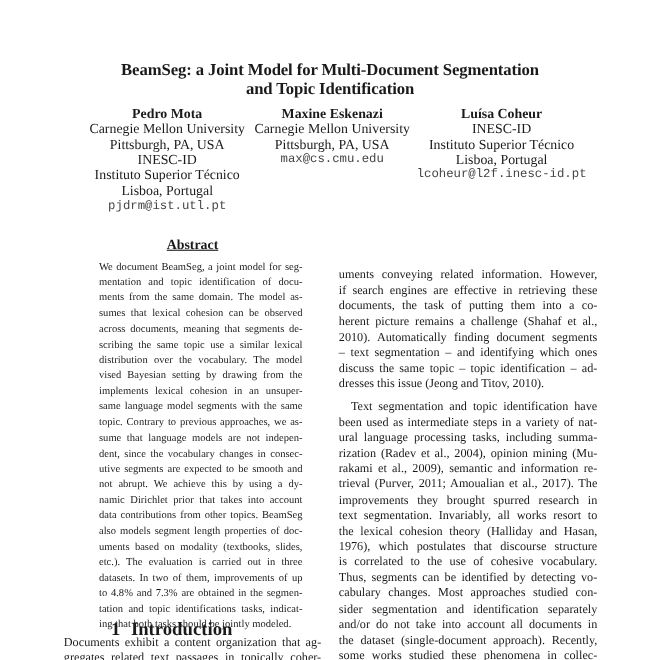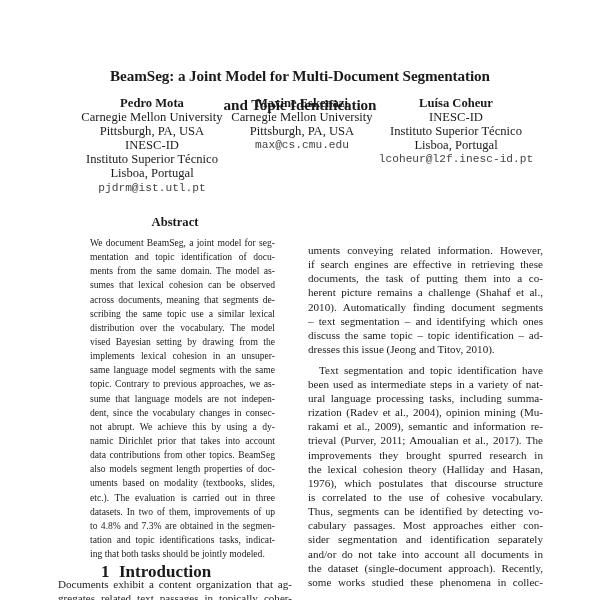--- a/index.html
+++ b/index.html
@@ -6,37 +6,37 @@
   body {
     width: 600px; height: 600px; position: relative; overflow: hidden;
     font-family: "Liberation Serif", "DejaVu Serif", serif;
     color: #1a1a1a;
   }
   .title {
     position: absolute; left: 60px; width: 480px; top: 55px;
     text-align: center; font-weight: bold; font-size: 15.2px; line-height: 17px;
     letter-spacing: -0.1px;
   }
-  .title div { white-space: nowrap; margin-top: 12px; }
+  .title div { white-space: nowrap; }
   .author {
     position: absolute; top: 96px; text-align: center;
     font-size: 12.6px; line-height: 14.1px; white-space: nowrap;
   }
   .author .name { font-weight: bold; }
   .author .mail {
     font-family: "Liberation Mono", "DejaVu Sans Mono", monospace;
     font-size: 11.2px; color: #444;
   }
   .a1 { left: 72px; width: 160px; }
   .a2 { left: 222px; width: 160px; }
   .a3 { left: 366px; width: 180px; }
 
   .abs-head {
     position: absolute; left: 58px; width: 234px; top: 215px;
-    text-align: center; font-weight: bold; font-size: 12.6px; line-height: 14px;
+    text-align: center; font-weight: bold; font-size: 12.6px; line-height: 14px; text-decoration: underline;
   }
   .abs-body {
     position: absolute; left: 90px; width: 185px; top: 236px;
     font-size: 9.6px; line-height: 14.15px;
   }
   .line { white-space: nowrap; text-align: justify; text-align-last: justify; height: 14.15px; overflow: visible; }
   .line.last { text-align-last: left; }
   .sec-head {
     position: absolute; left: 58px; top: 565px;
     font-weight: bold; font-size: 17px; line-height: 14px; white-space: nowrap; margin-left: 43px;
@@ -97,20 +97,21 @@
     <div class="line">sumes that lexical cohesion can be observed</div>
     <div class="line">across documents, meaning that segments de-</div>
     <div class="line">scribing the same topic use a similar lexical</div>
     <div class="line">distribution over the vocabulary. The model</div>
     <div class="line">vised Bayesian setting by drawing from the</div>
     <div class="line">implements lexical cohesion in an unsuper-</div>
     <div class="line">same language model segments with the same</div>
     <div class="line">topic. Contrary to previous approaches, we as-</div>
     <div class="line">sume that language models are not indepen-</div>
     <div class="line">dent, since the vocabulary changes in consec-</div>
+    <div class="line">utive segments are expected to be smooth and</div>
     <div class="line">not abrupt. We achieve this by using a dy-</div>
     <div class="line">namic Dirichlet prior that takes into account</div>
     <div class="line">data contributions from other topics. BeamSeg</div>
     <div class="line">also models segment length properties of doc-</div>
     <div class="line">uments based on modality (textbooks, slides,</div>
     <div class="line">etc.). The evaluation is carried out in three</div>
     <div class="line">datasets. In two of them, improvements of up</div>
     <div class="line">to 4.8% and 7.3% are obtained in the segmen-</div>
     <div class="line">tation and topic identifications tasks, indicat-</div>
     <div class="line last">ing that both tasks should be jointly modeled.</div>
@@ -136,25 +137,26 @@
     <div class="line">discuss the same topic – topic identification – ad-</div>
     <div class="line last">dresses this issue (Jeong and Titov, 2010).</div>
     <div class="gap"></div>
     <div class="line indent">Text segmentation and topic identification have</div>
     <div class="line">been used as intermediate steps in a variety of nat-</div>
     <div class="line">ural language processing tasks, including summa-</div>
     <div class="line">rization (Radev et al., 2004), opinion mining (Mu-</div>
     <div class="line">rakami et al., 2009), semantic and information re-</div>
     <div class="line">trieval (Purver, 2011; Amoualian et al., 2017). The</div>
     <div class="line">improvements they brought spurred research in</div>
+    <div class="line">text segmentation. Invariably, all works resort to</div>
     <div class="line">the lexical cohesion theory (Halliday and Hasan,</div>
     <div class="line">1976), which postulates that discourse structure</div>
     <div class="line">is correlated to the use of cohesive vocabulary.</div>
     <div class="line">Thus, segments can be identified by detecting vo-</div>
-    <div class="line">cabulary passages. Most approaches either con-</div>
+    <div class="line">cabulary changes. Most approaches studied con-</div>
     <div class="line">sider segmentation and identification separately</div>
     <div class="line">and/or do not take into account all documents in</div>
     <div class="line">the dataset (single-document approach). Recently,</div>
     <div class="line">some works studied these phenomena in collec-</div>
 
   </div>
 
 </div>
 
 </body></html>

